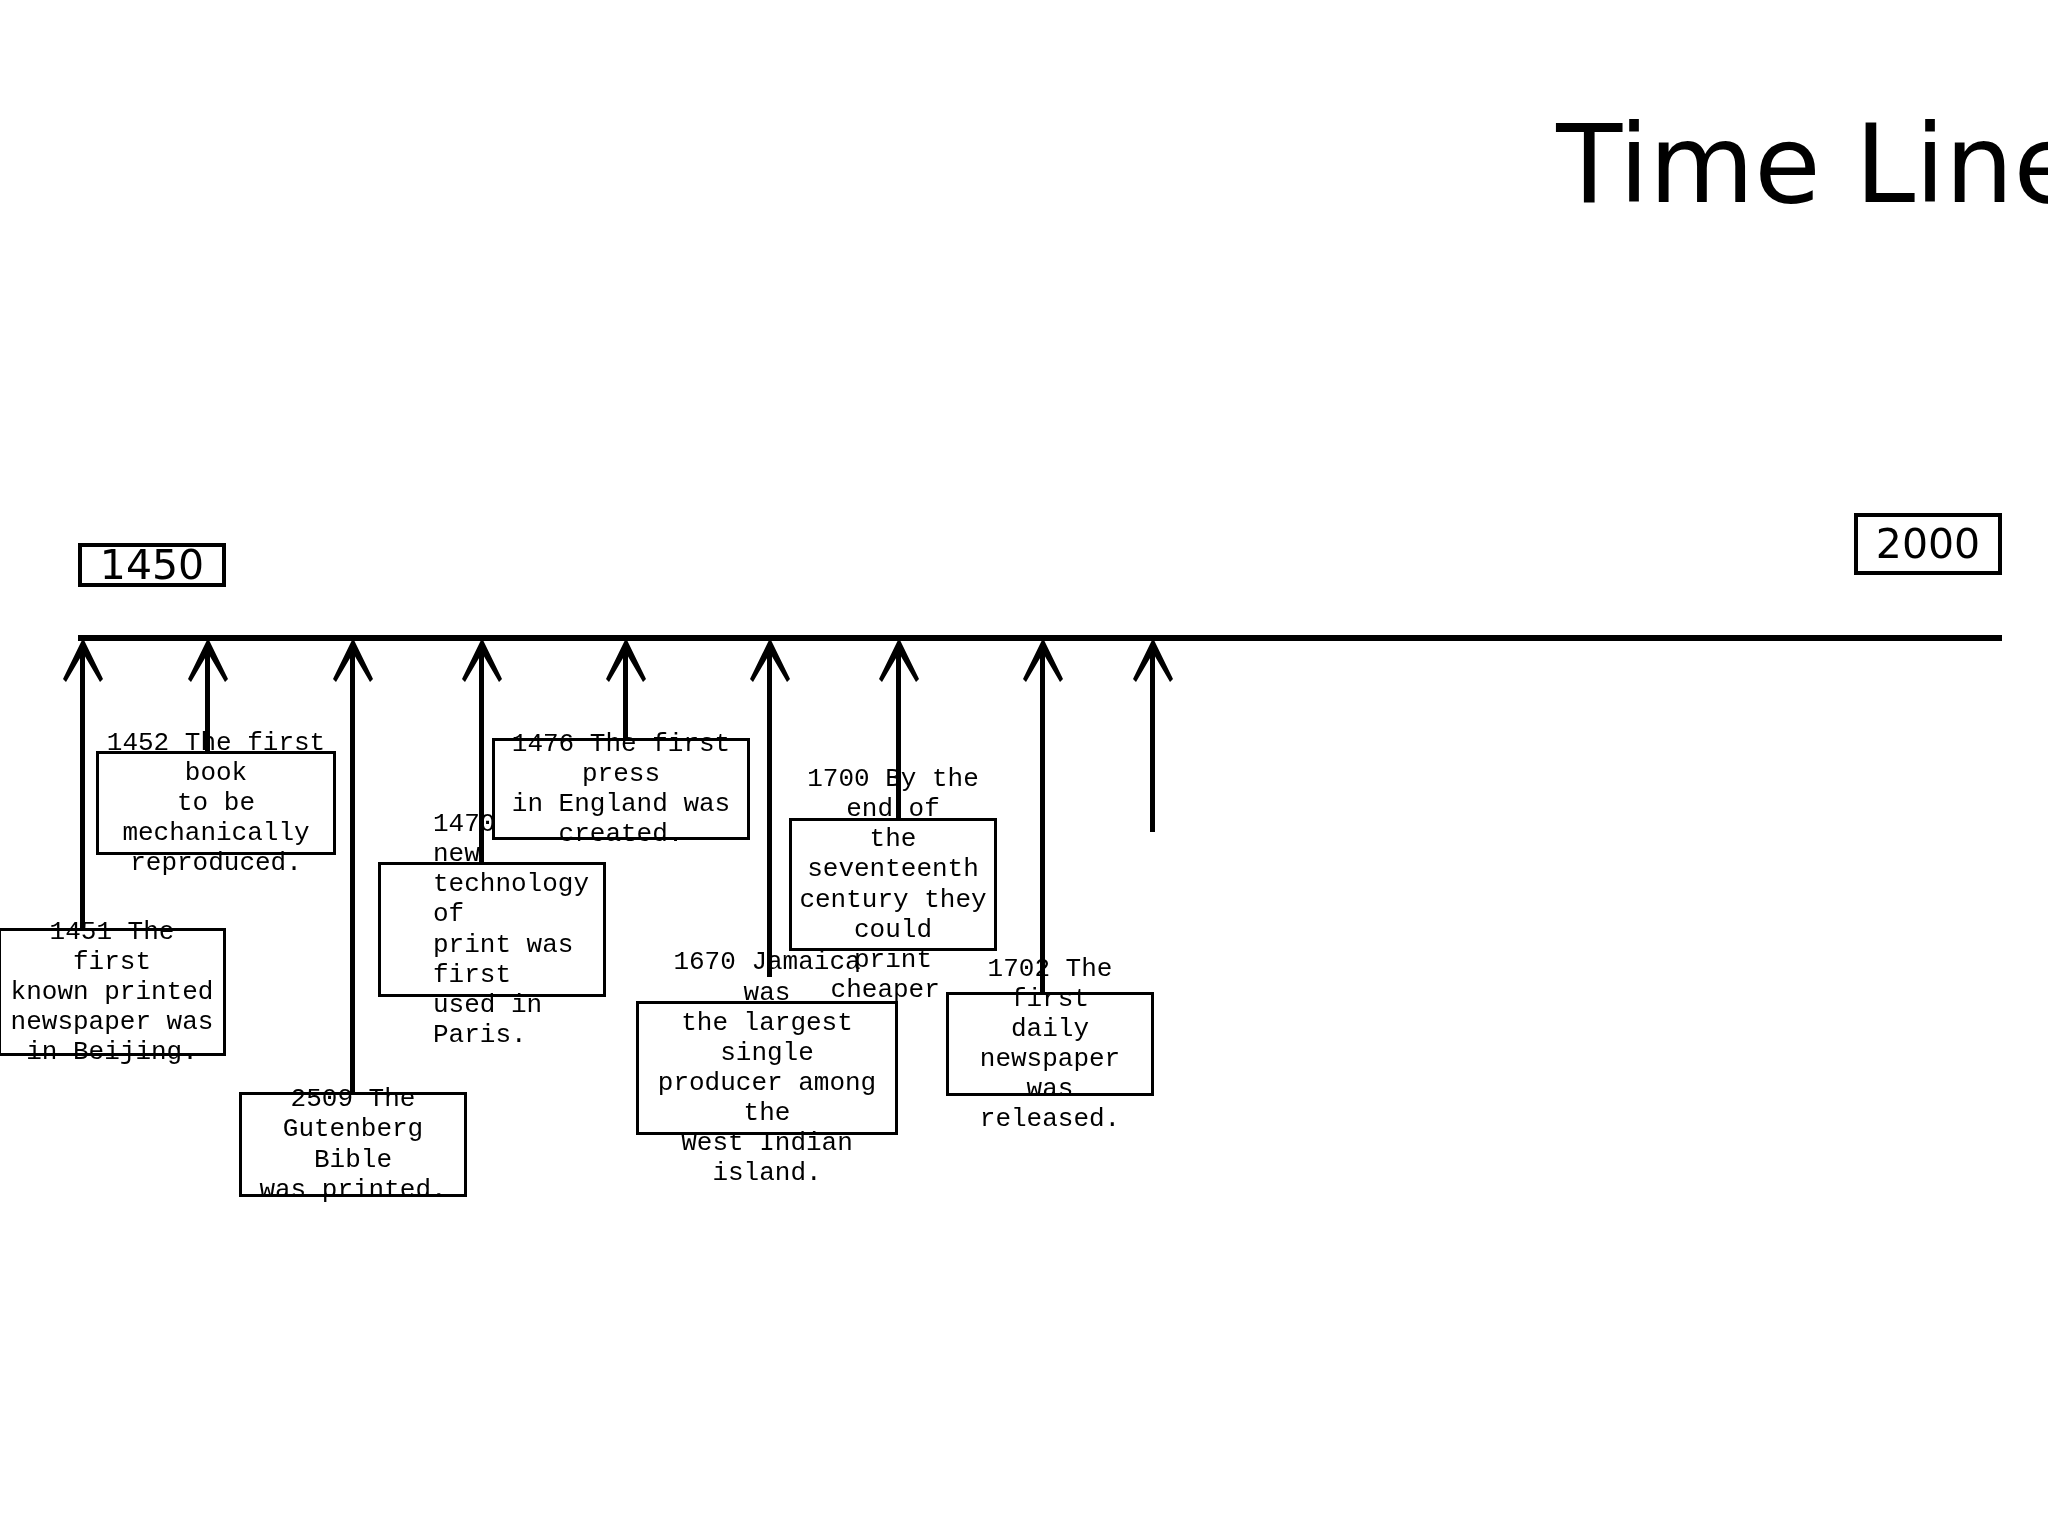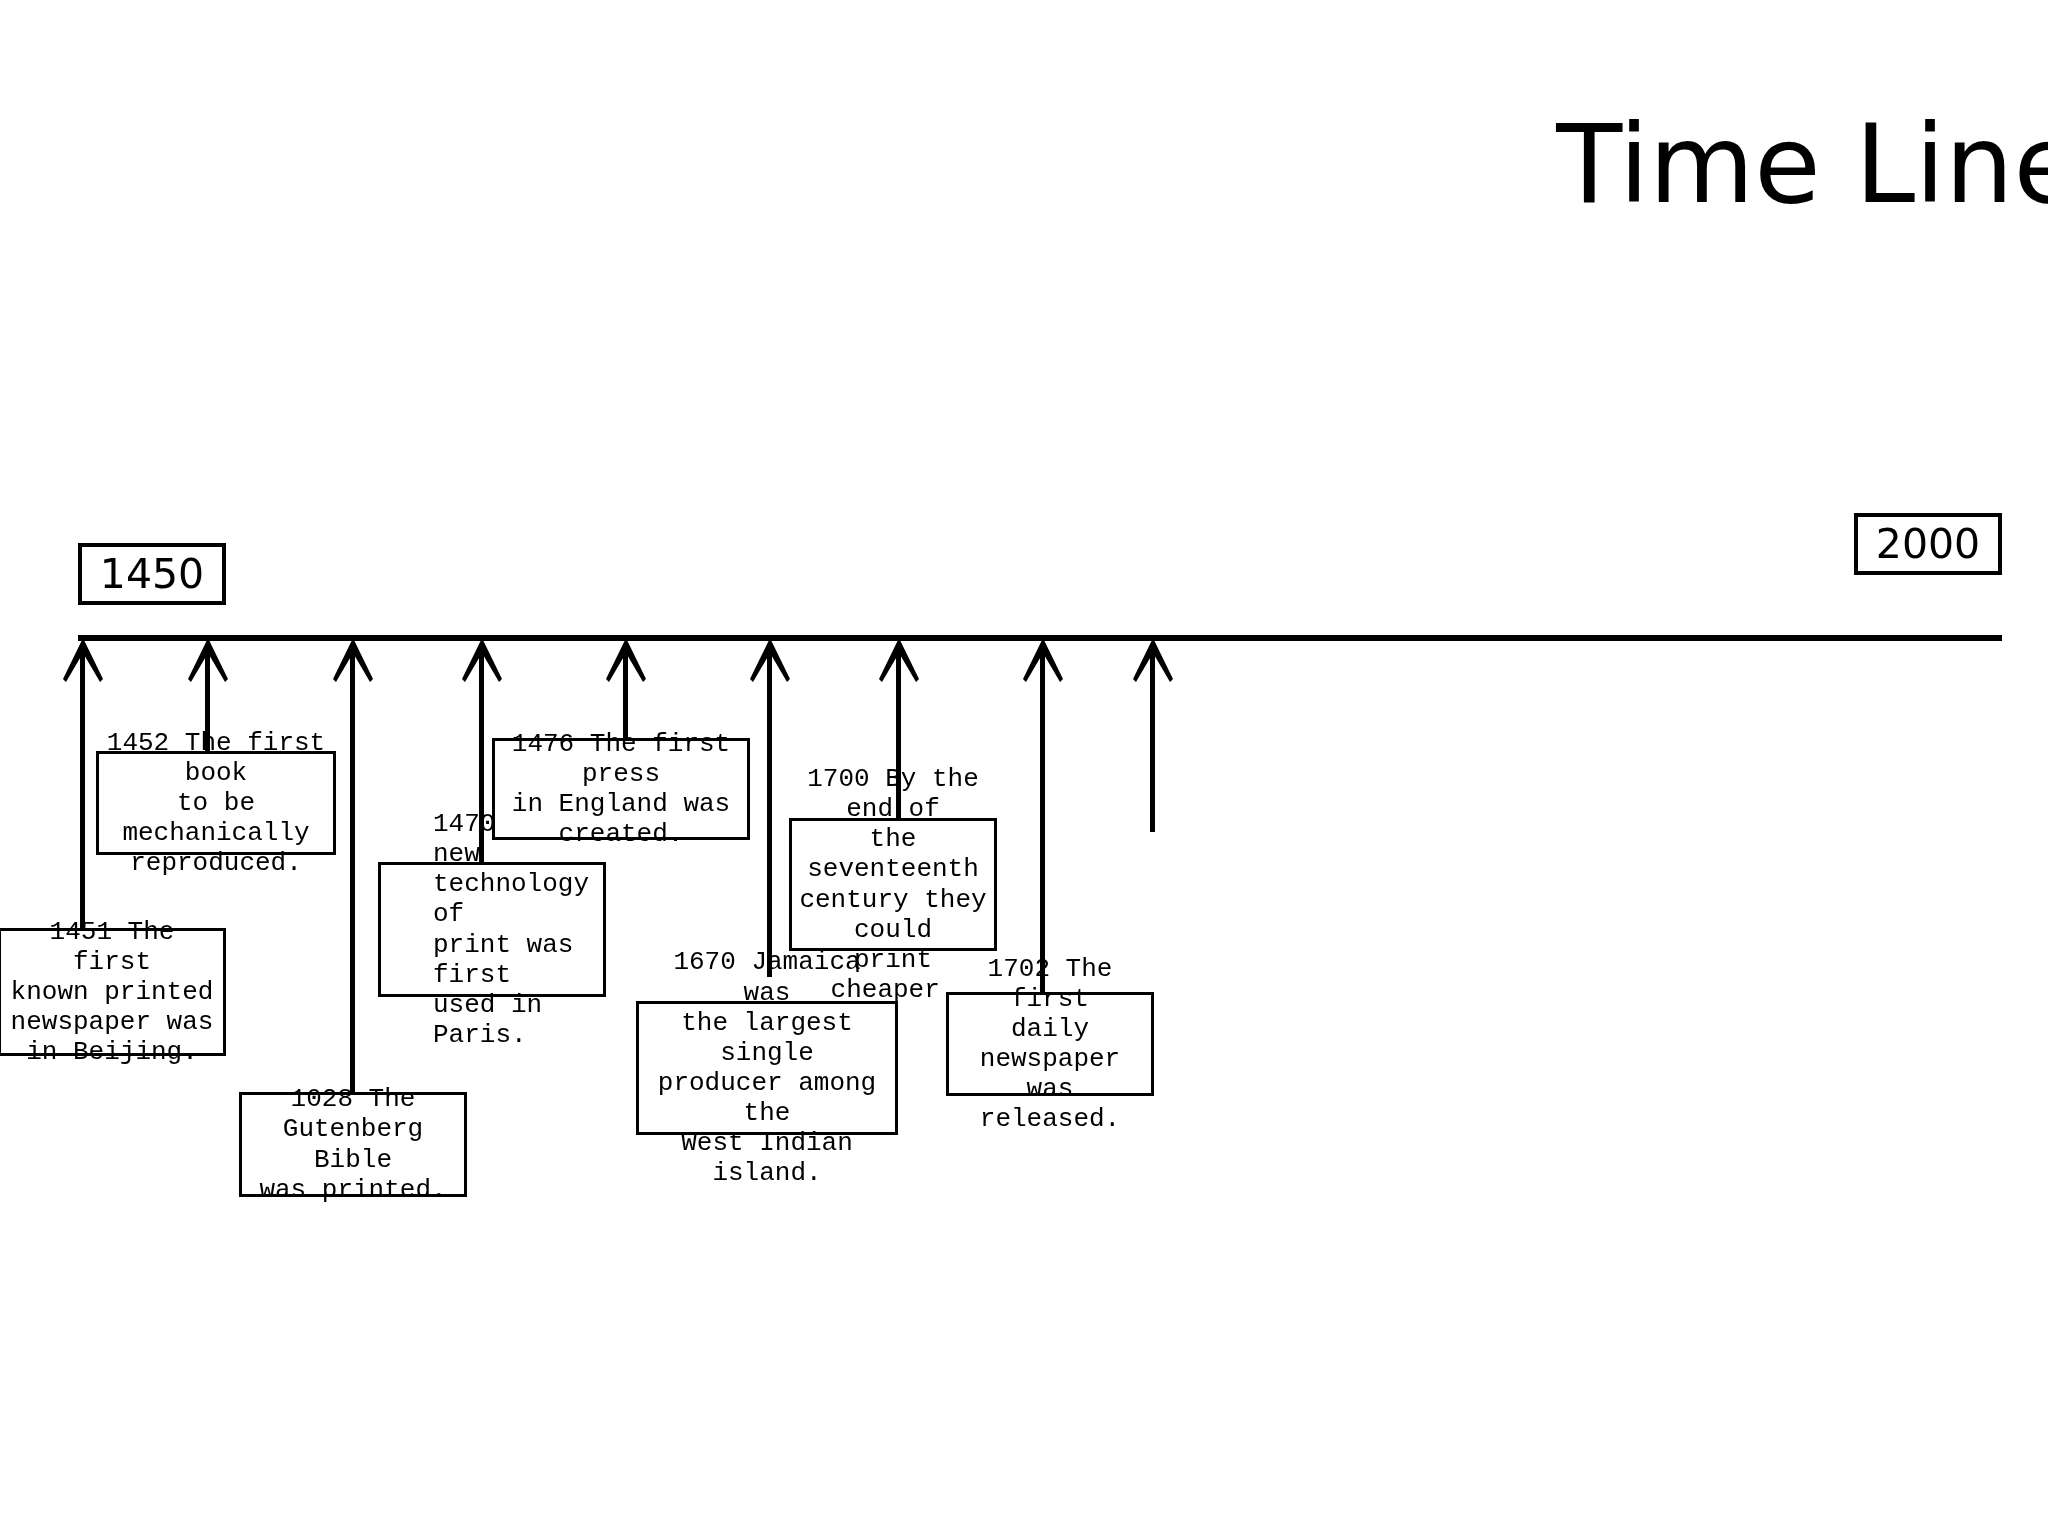--- a/index.html
+++ b/index.html
@@ -80,21 +80,21 @@
   }
   .event-box.left-align { text-align: left; }
 </style>
 </head>
 <body>
 
 <div id="slide">
 
   <div id="slide-title">Time Line</div>
 
-  <div class="year-box" style="left:78px; top:543px; width:148px; height:62px;">
+  <div class="year-box" style="left:78px; top:543px; width:148px; height:44px;">
     <span>1450</span>
   </div>
 
   <div class="year-box" style="left:1854px; top:513px; width:148px; height:62px;">
     <span>2000</span>
   </div>
 
   <div class="axis-line" style="left:78px; top:635px; width:1924px; height:6px;"></div>
 
   <div class="axis-arrow" style="left:80px; top:647px; width:5px; height:290px;"></div>
@@ -162,21 +162,21 @@
 
   <div class="event-box" style="left:-2px; top:928px; width:228px; height:128px;">1451 The first
 known printed
 newspaper was
 in Beijing.</div>
 
   <div class="event-box" style="left:96px; top:751px; width:240px; height:104px;">1452 The first book
 to be mechanically
 reproduced.</div>
 
-  <div class="event-box" style="left:239px; top:1092px; width:228px; height:105px;">1028 The
+  <div class="event-box" style="left:239px; top:1092px; width:228px; height:105px;">2509 The
 Gutenberg  Bible
 was printed.</div>
 
   <div class="event-box left-align" style="left:378px; top:862px; width:228px; height:135px; padding-left:52px;">1470 The new
 technology of
 print was first
 used in Paris.</div>
 
   <div class="event-box" style="left:492px; top:738px; width:258px; height:102px;">1476 The first press
 in England was

